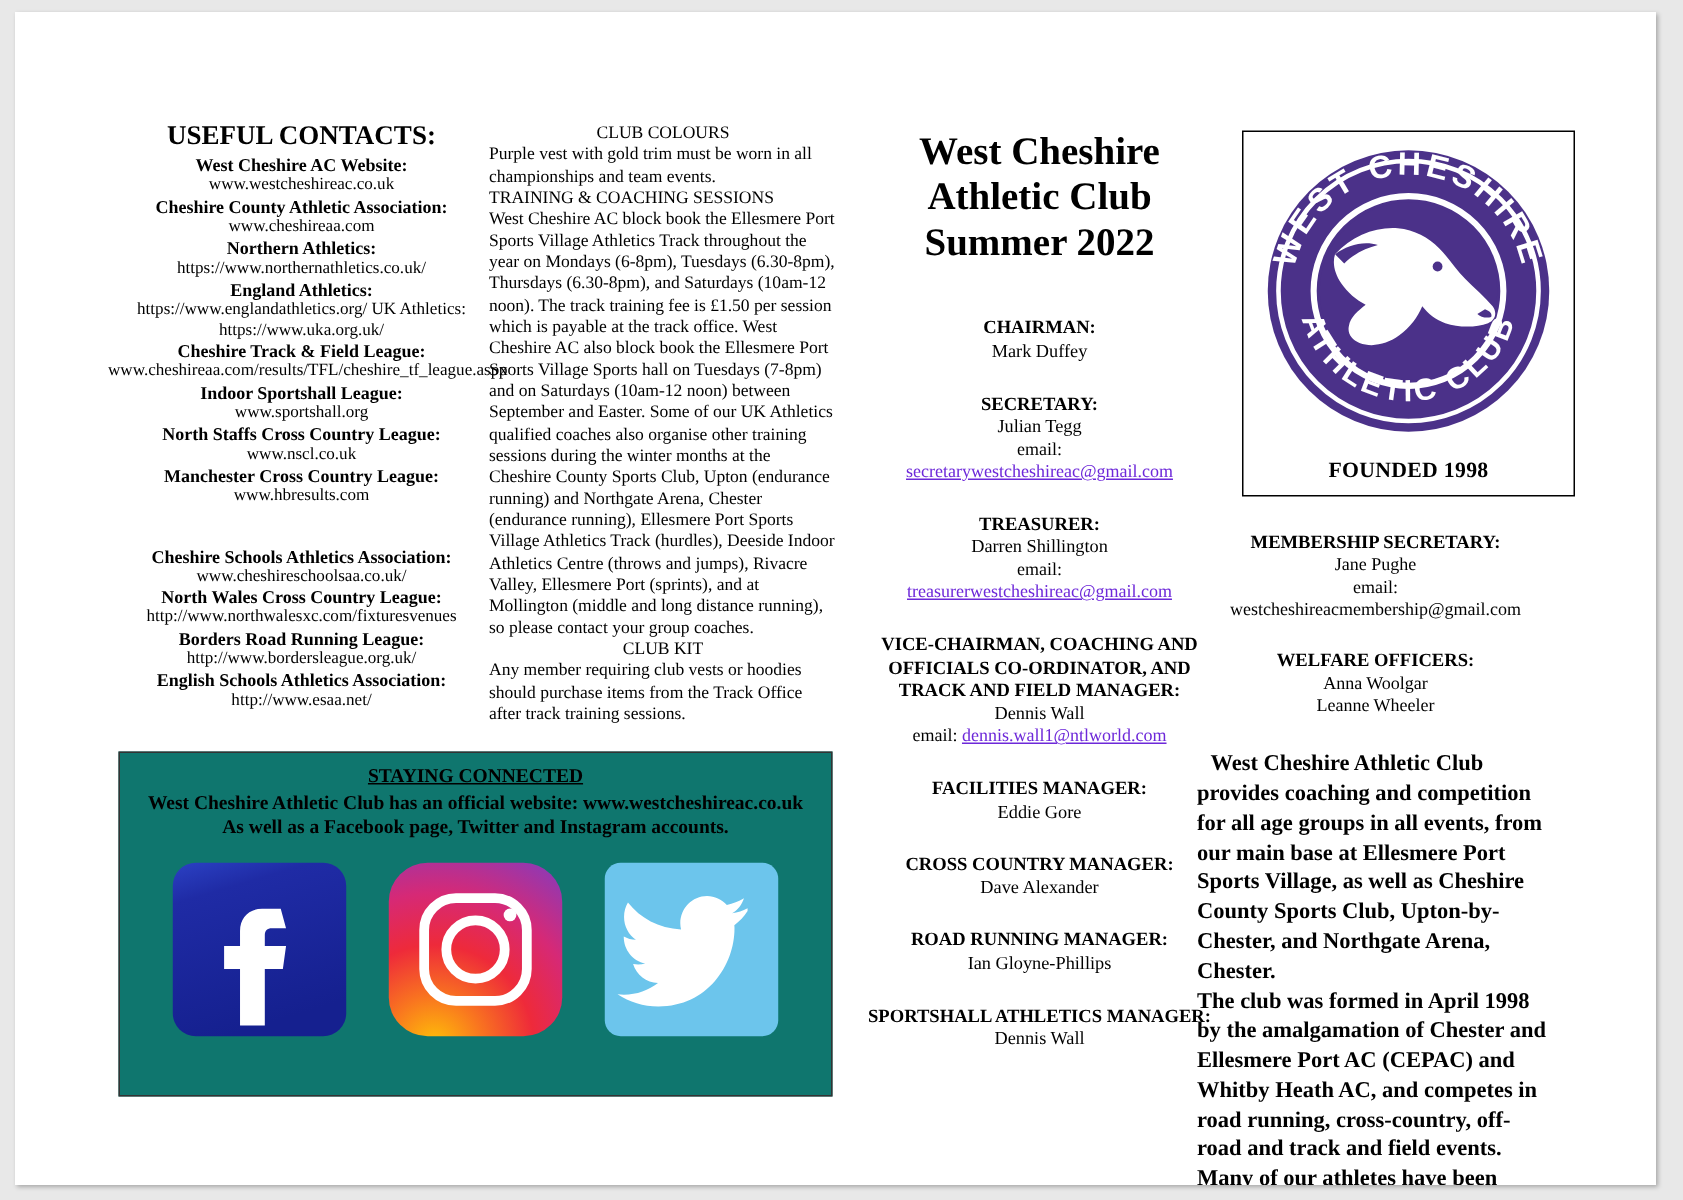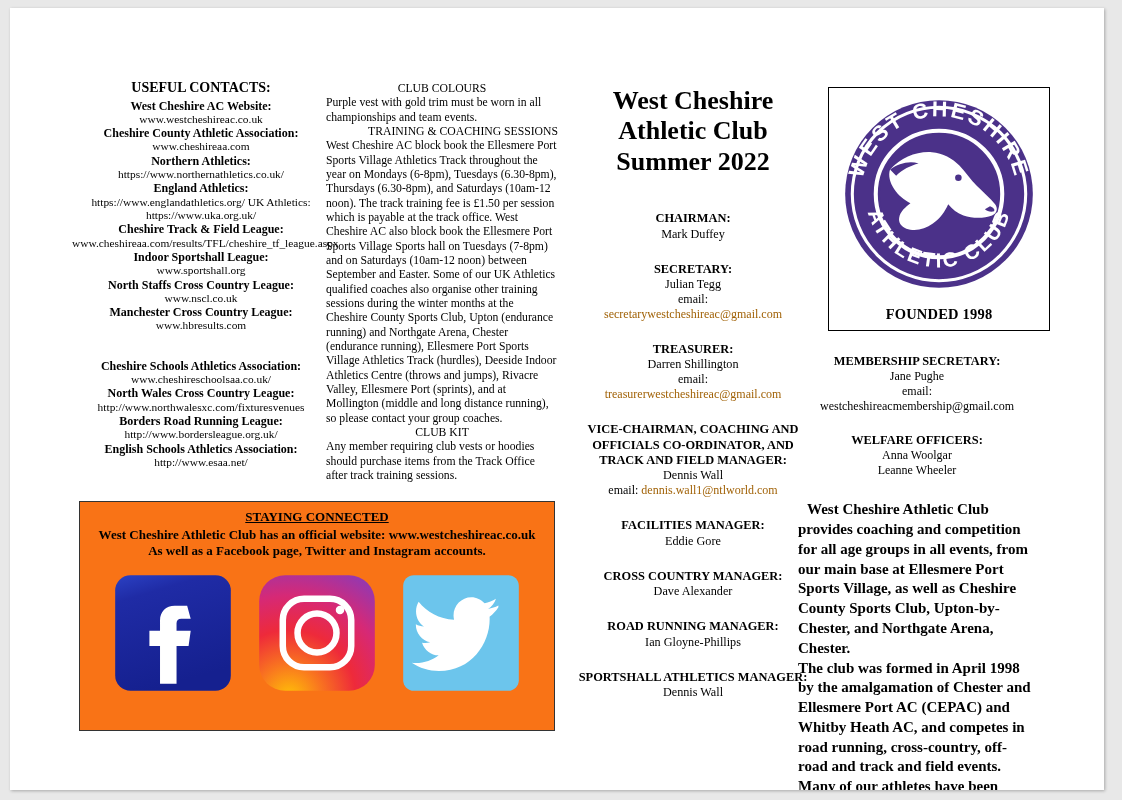--- a/index.html
+++ b/index.html
@@ -22,33 +22,34 @@
     background: #ffffff;
     box-shadow: 1px 1px 3px rgba(0,0,0,0.28);
     overflow: hidden;
   }
   .col {
     position: absolute;
     text-align: center;
     color: #000;
   }
   .link {
-    color: #a16207;
+    color: #6d28d9;
+    text-decoration: underline;
   }
 
   
   #col-contacts {
     left: 62px;
     top: 72px;
     width: 258px;
     font-size: 11.6px;
     line-height: 1.18;
   }
   #col-contacts .title {
-    font-size: 14px;
+    font-size: 18px;
     font-weight: bold;
     margin-bottom: 2px;
   }
   #col-contacts .name {
     font-weight: bold;
     font-size: 12px;
   }
   #col-contacts .url { font-size: 11.4px; }
   #col-contacts .gap { height: 26px; }
 
@@ -58,21 +59,21 @@
     top: 74px;
     width: 232px;
     font-size: 11.7px;
     line-height: 1.225;
     text-align: left;
   }
   #col-club .sec-head {
     font-weight: normal;
     text-align: center;
   }
-  #col-club .sec-head.left { text-align: right; }
+  #col-club .sec-head.left { text-align: left; }
   #col-club p { margin: 0; }
 
   
   #col-officers {
     left: 563px;
     top: 78px;
     width: 240px;
     font-size: 12px;
     line-height: 1.24;
   }
@@ -142,21 +143,21 @@
 
   
   #connected-box {
     position: absolute;
     left: 69px;
     top: 493px;
     width: 476px;
     height: 230px;
     border: 1.3px solid #333;
     box-sizing: border-box;
-    background: #f97316;
+    background: #0f766e;
   }
   #connected-head {
     text-align: center;
     font-weight: bold;
     font-size: 13px;
     text-decoration: underline;
     margin-top: 7px;
   }
   #connected-lines {
     text-align: center;

